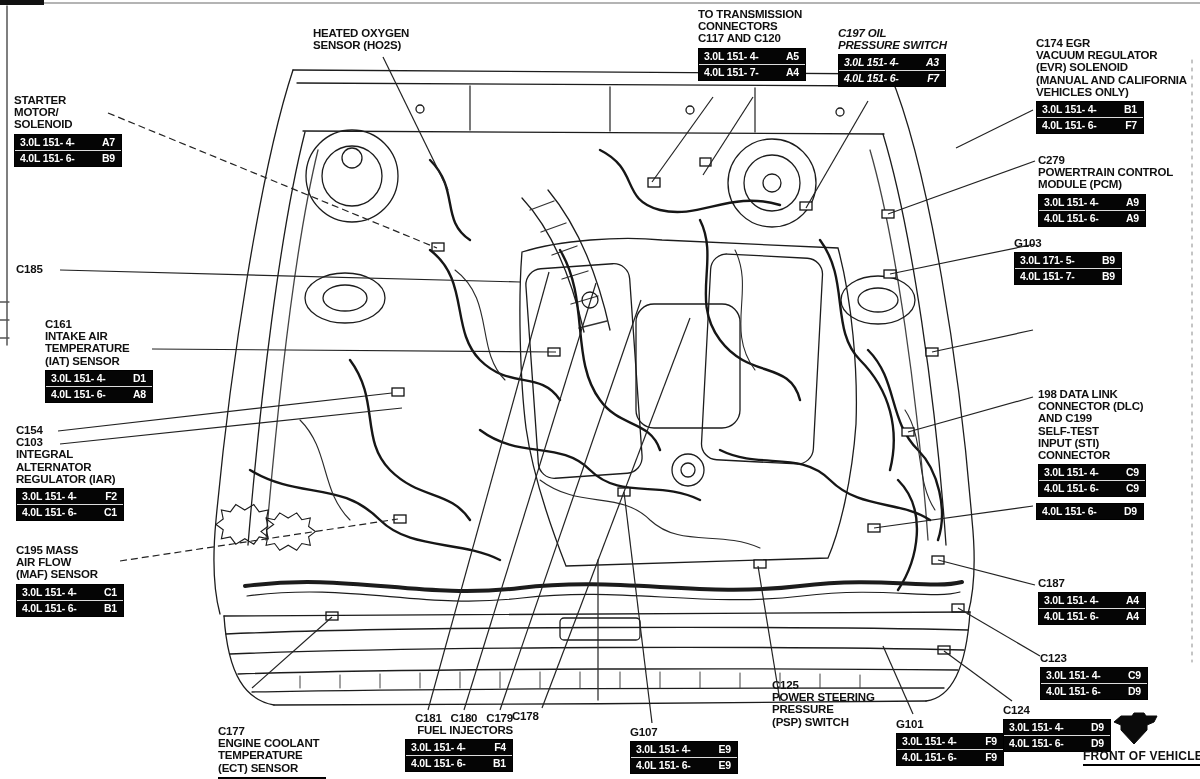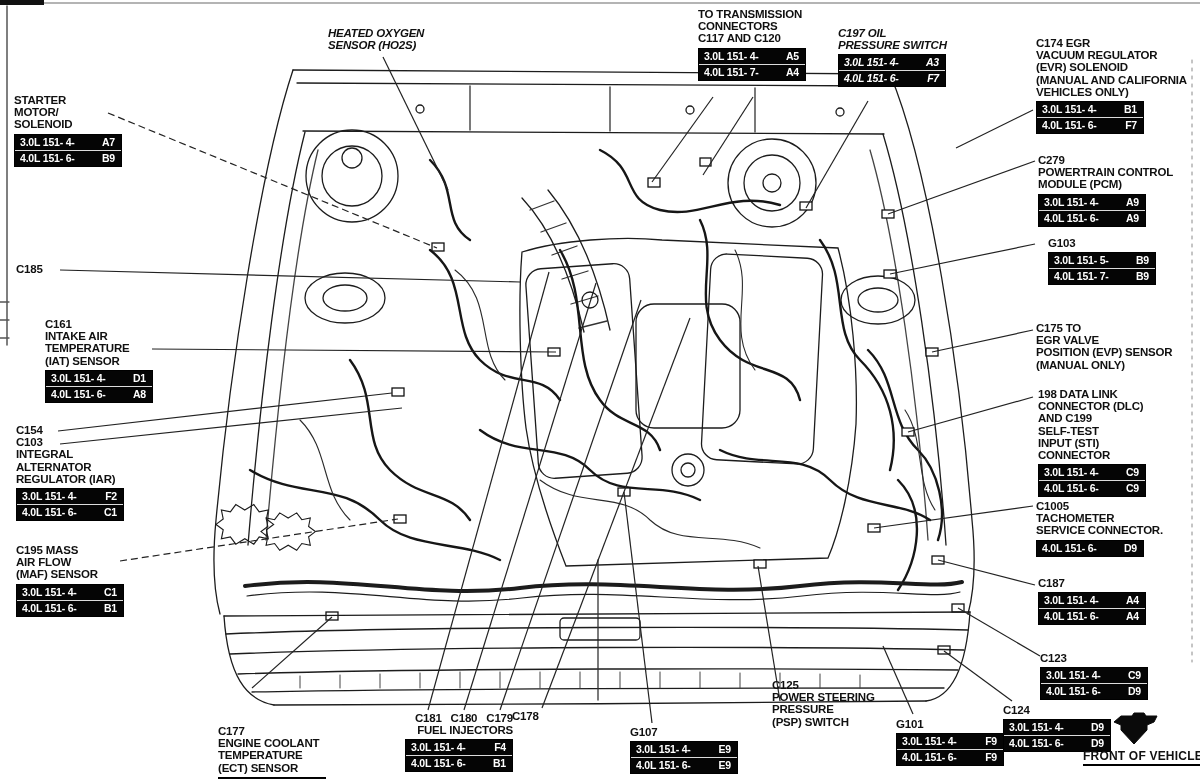--- a/index.html
+++ b/index.html
@@ -192,21 +192,21 @@
           <div class="c-row">
             <span>3.0L 151- 4-</span>
             <span>A7</span>
           </div>
           <div class="c-row">
             <span>4.0L 151- 6-</span>
             <span>B9</span>
           </div>
         </div>
       </div>
-      <div class="callout" style="left: 328px; top: 27px; font-style: italic;">
+      <div class="callout" style="left: 313px; top: 27px;">
         <div class="c-title">
           <div>HEATED OXYGEN</div>
           <div>SENSOR (HO2S)</div>
         </div>
       </div>
       <div class="callout" style="left: 698px; top: 8px;">
         <div class="c-title">
           <div>TO TRANSMISSION</div>
           <div>CONNECTORS</div>
           <div>C117 AND C120</div>
@@ -267,27 +267,27 @@
           <div class="c-row">
             <span>3.0L 151- 4-</span>
             <span>A9</span>
           </div>
           <div class="c-row">
             <span>4.0L 151- 6-</span>
             <span>A9</span>
           </div>
         </div>
       </div>
-      <div class="callout" style="left: 1048px; top: 237px;">
+      <div class="callout" style="left: 1014px; top: 237px;">
         <div class="c-title">
           <div>G103</div>
         </div>
         <div class="c-table">
           <div class="c-row">
-            <span>3.0L 151- 5-</span>
+            <span>3.0L 171- 5-</span>
             <span>B9</span>
           </div>
           <div class="c-row">
             <span>4.0L 151- 7-</span>
             <span>B9</span>
           </div>
         </div>
       </div>
       <div class="callout" style="left: 16px; top: 263px;">
         <div class="c-title">
@@ -339,28 +339,20 @@
         </div>
         <div class="c-table">
           <div class="c-row">
             <span>3.0L 151- 4-</span>
             <span>C1</span>
           </div>
           <div class="c-row">
             <span>4.0L 151- 6-</span>
             <span>B1</span>
           </div>
-        </div>
-      </div>
-      <div class="callout" style="left: 1036px; top: 322px;">
-        <div class="c-title">
-          <div>C175 TO</div>
-          <div>EGR VALVE</div>
-          <div>POSITION (EVP) SENSOR</div>
-          <div>(MANUAL ONLY)</div>
         </div>
       </div>
       <div class="callout" style="left: 1038px; top: 388px;">
         <div class="c-title">
           <div>198 DATA LINK</div>
           <div>CONNECTOR (DLC)</div>
           <div>AND C199</div>
           <div>SELF-TEST</div>
           <div>INPUT (STI)</div>
           <div>CONNECTOR</div>
@@ -370,25 +362,20 @@
             <span>3.0L 151- 4-</span>
             <span>C9</span>
           </div>
           <div class="c-row">
             <span>4.0L 151- 6-</span>
             <span>C9</span>
           </div>
         </div>
       </div>
       <div class="callout" style="left: 1036px; top: 500px;">
-        <div class="c-title">
-          <div>C1005</div>
-          <div>TACHOMETER</div>
-          <div>SERVICE CONNECTOR.</div>
-        </div>
         <div class="c-table">
           <div class="c-row">
             <span>4.0L 151- 6-</span>
             <span>D9</span>
           </div>
         </div>
       </div>
       <div class="callout" style="left: 1038px; top: 577px;">
         <div class="c-title">
           <div>C187</div>

